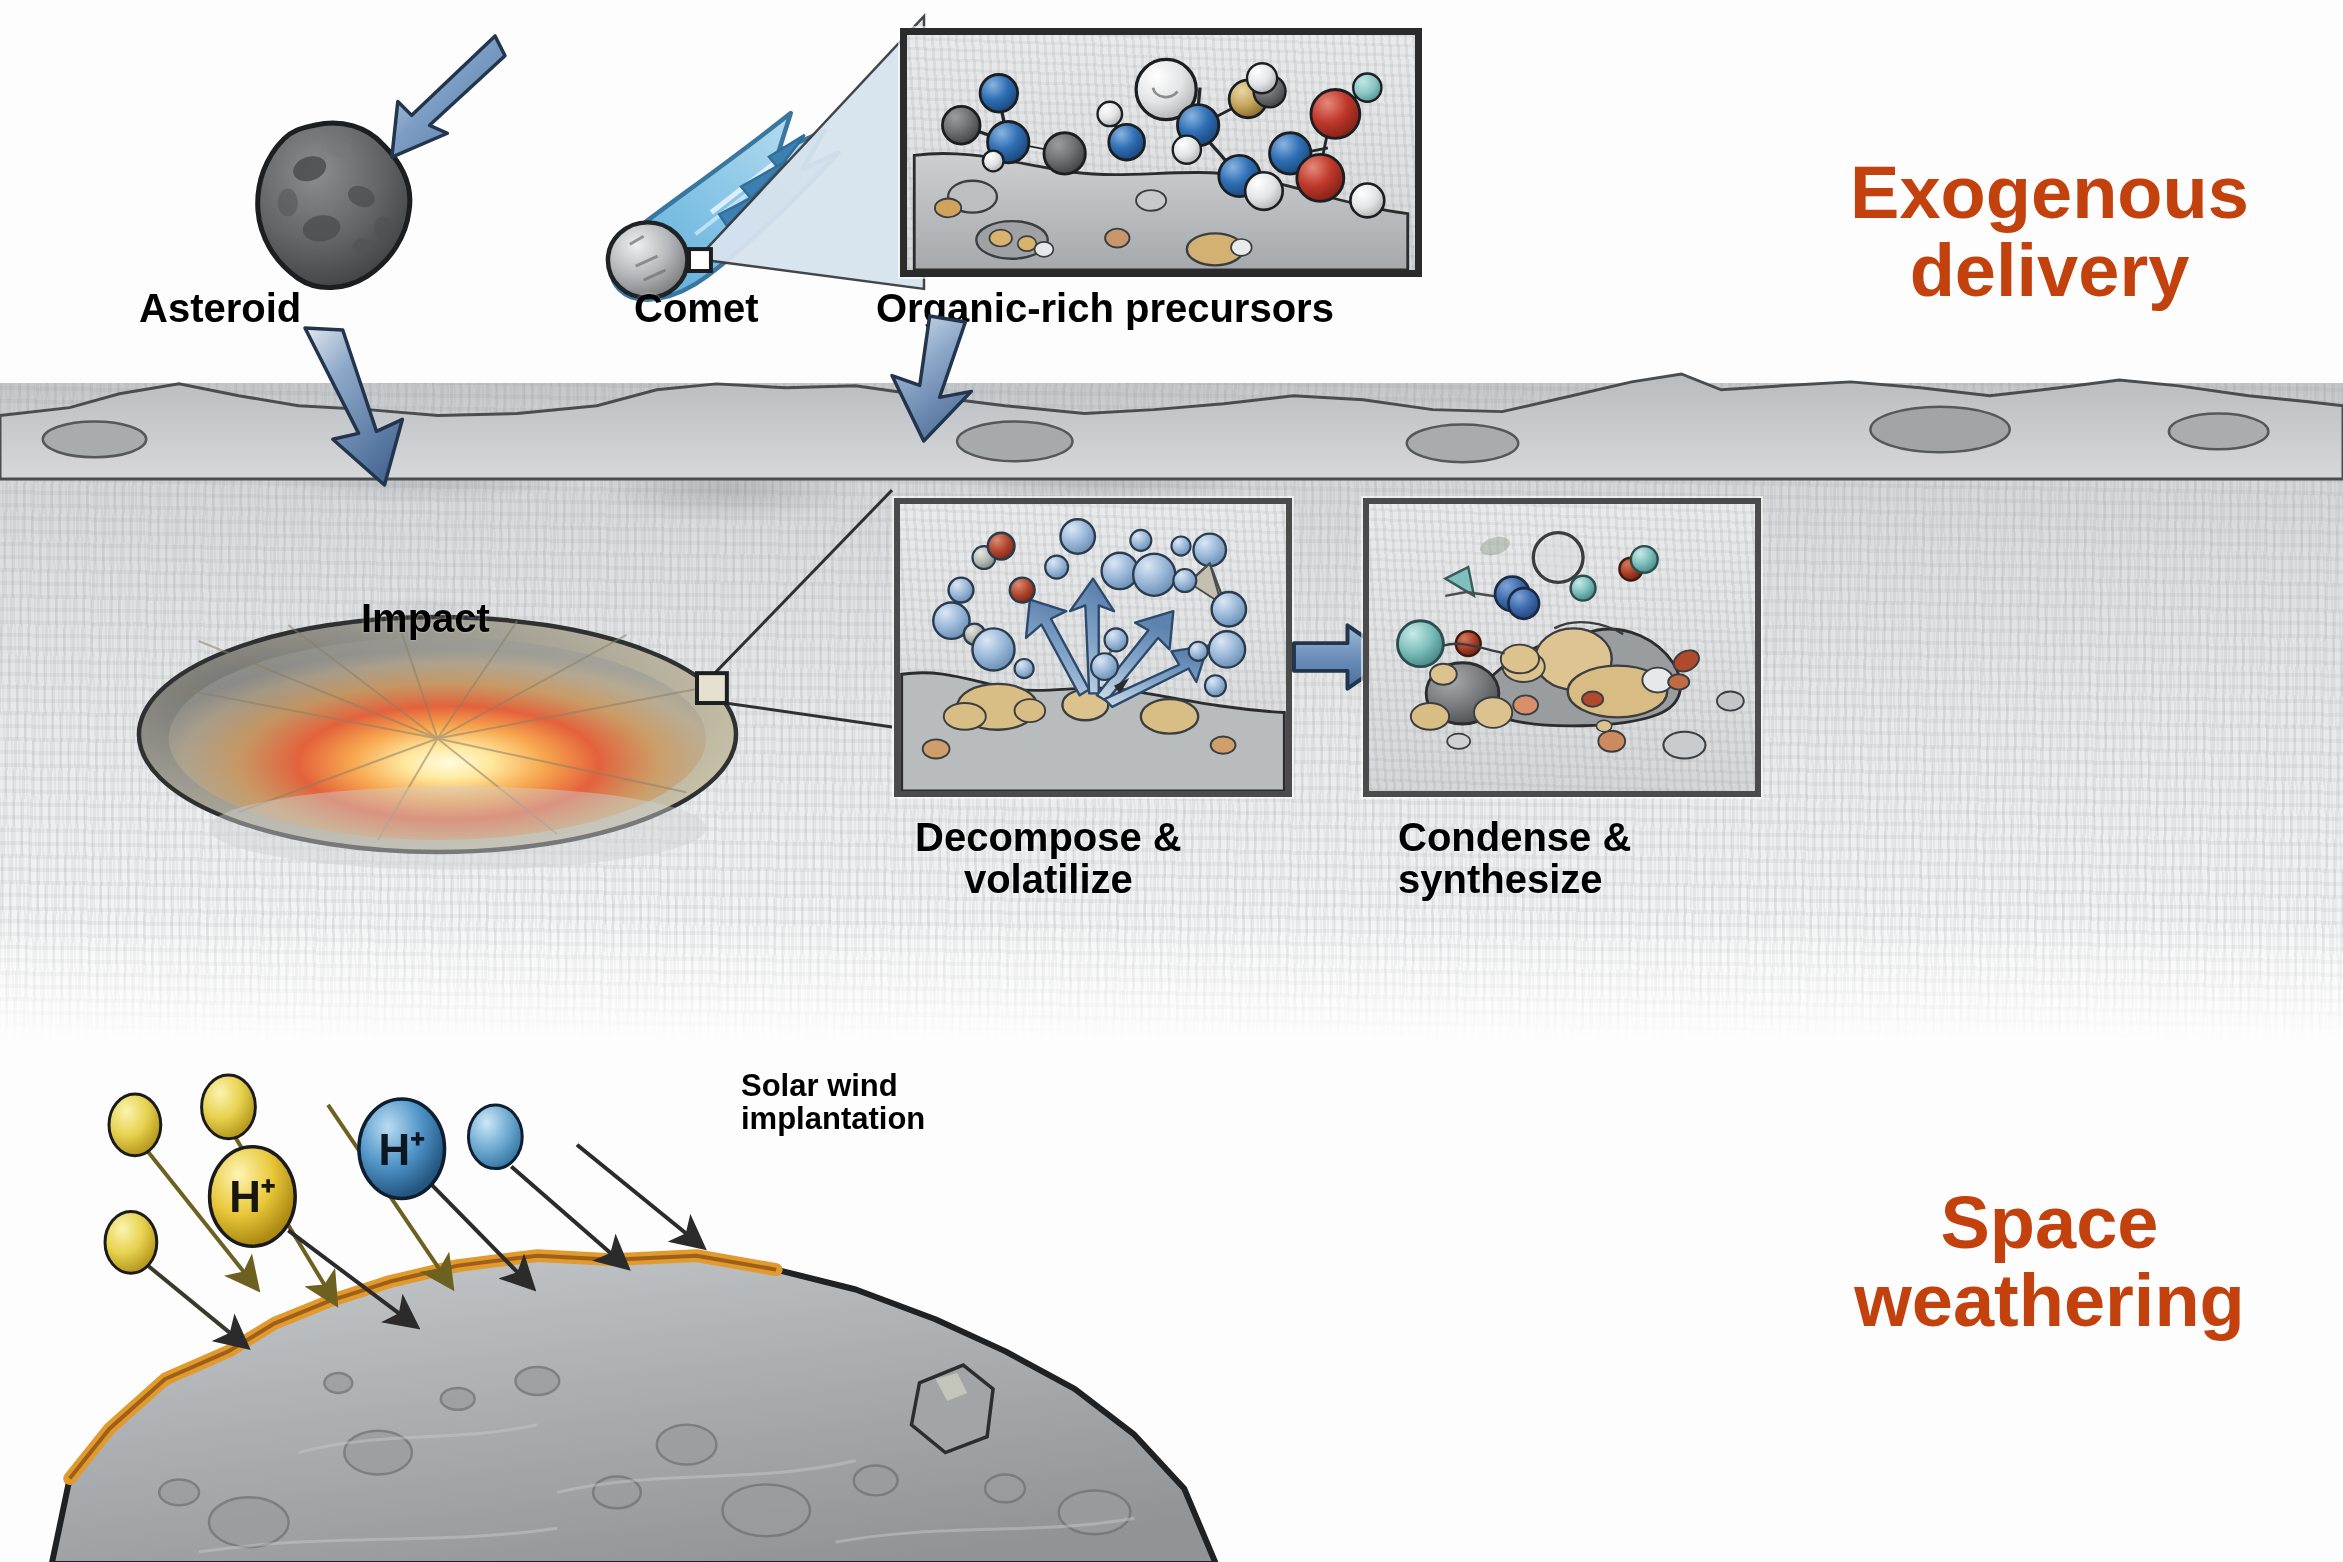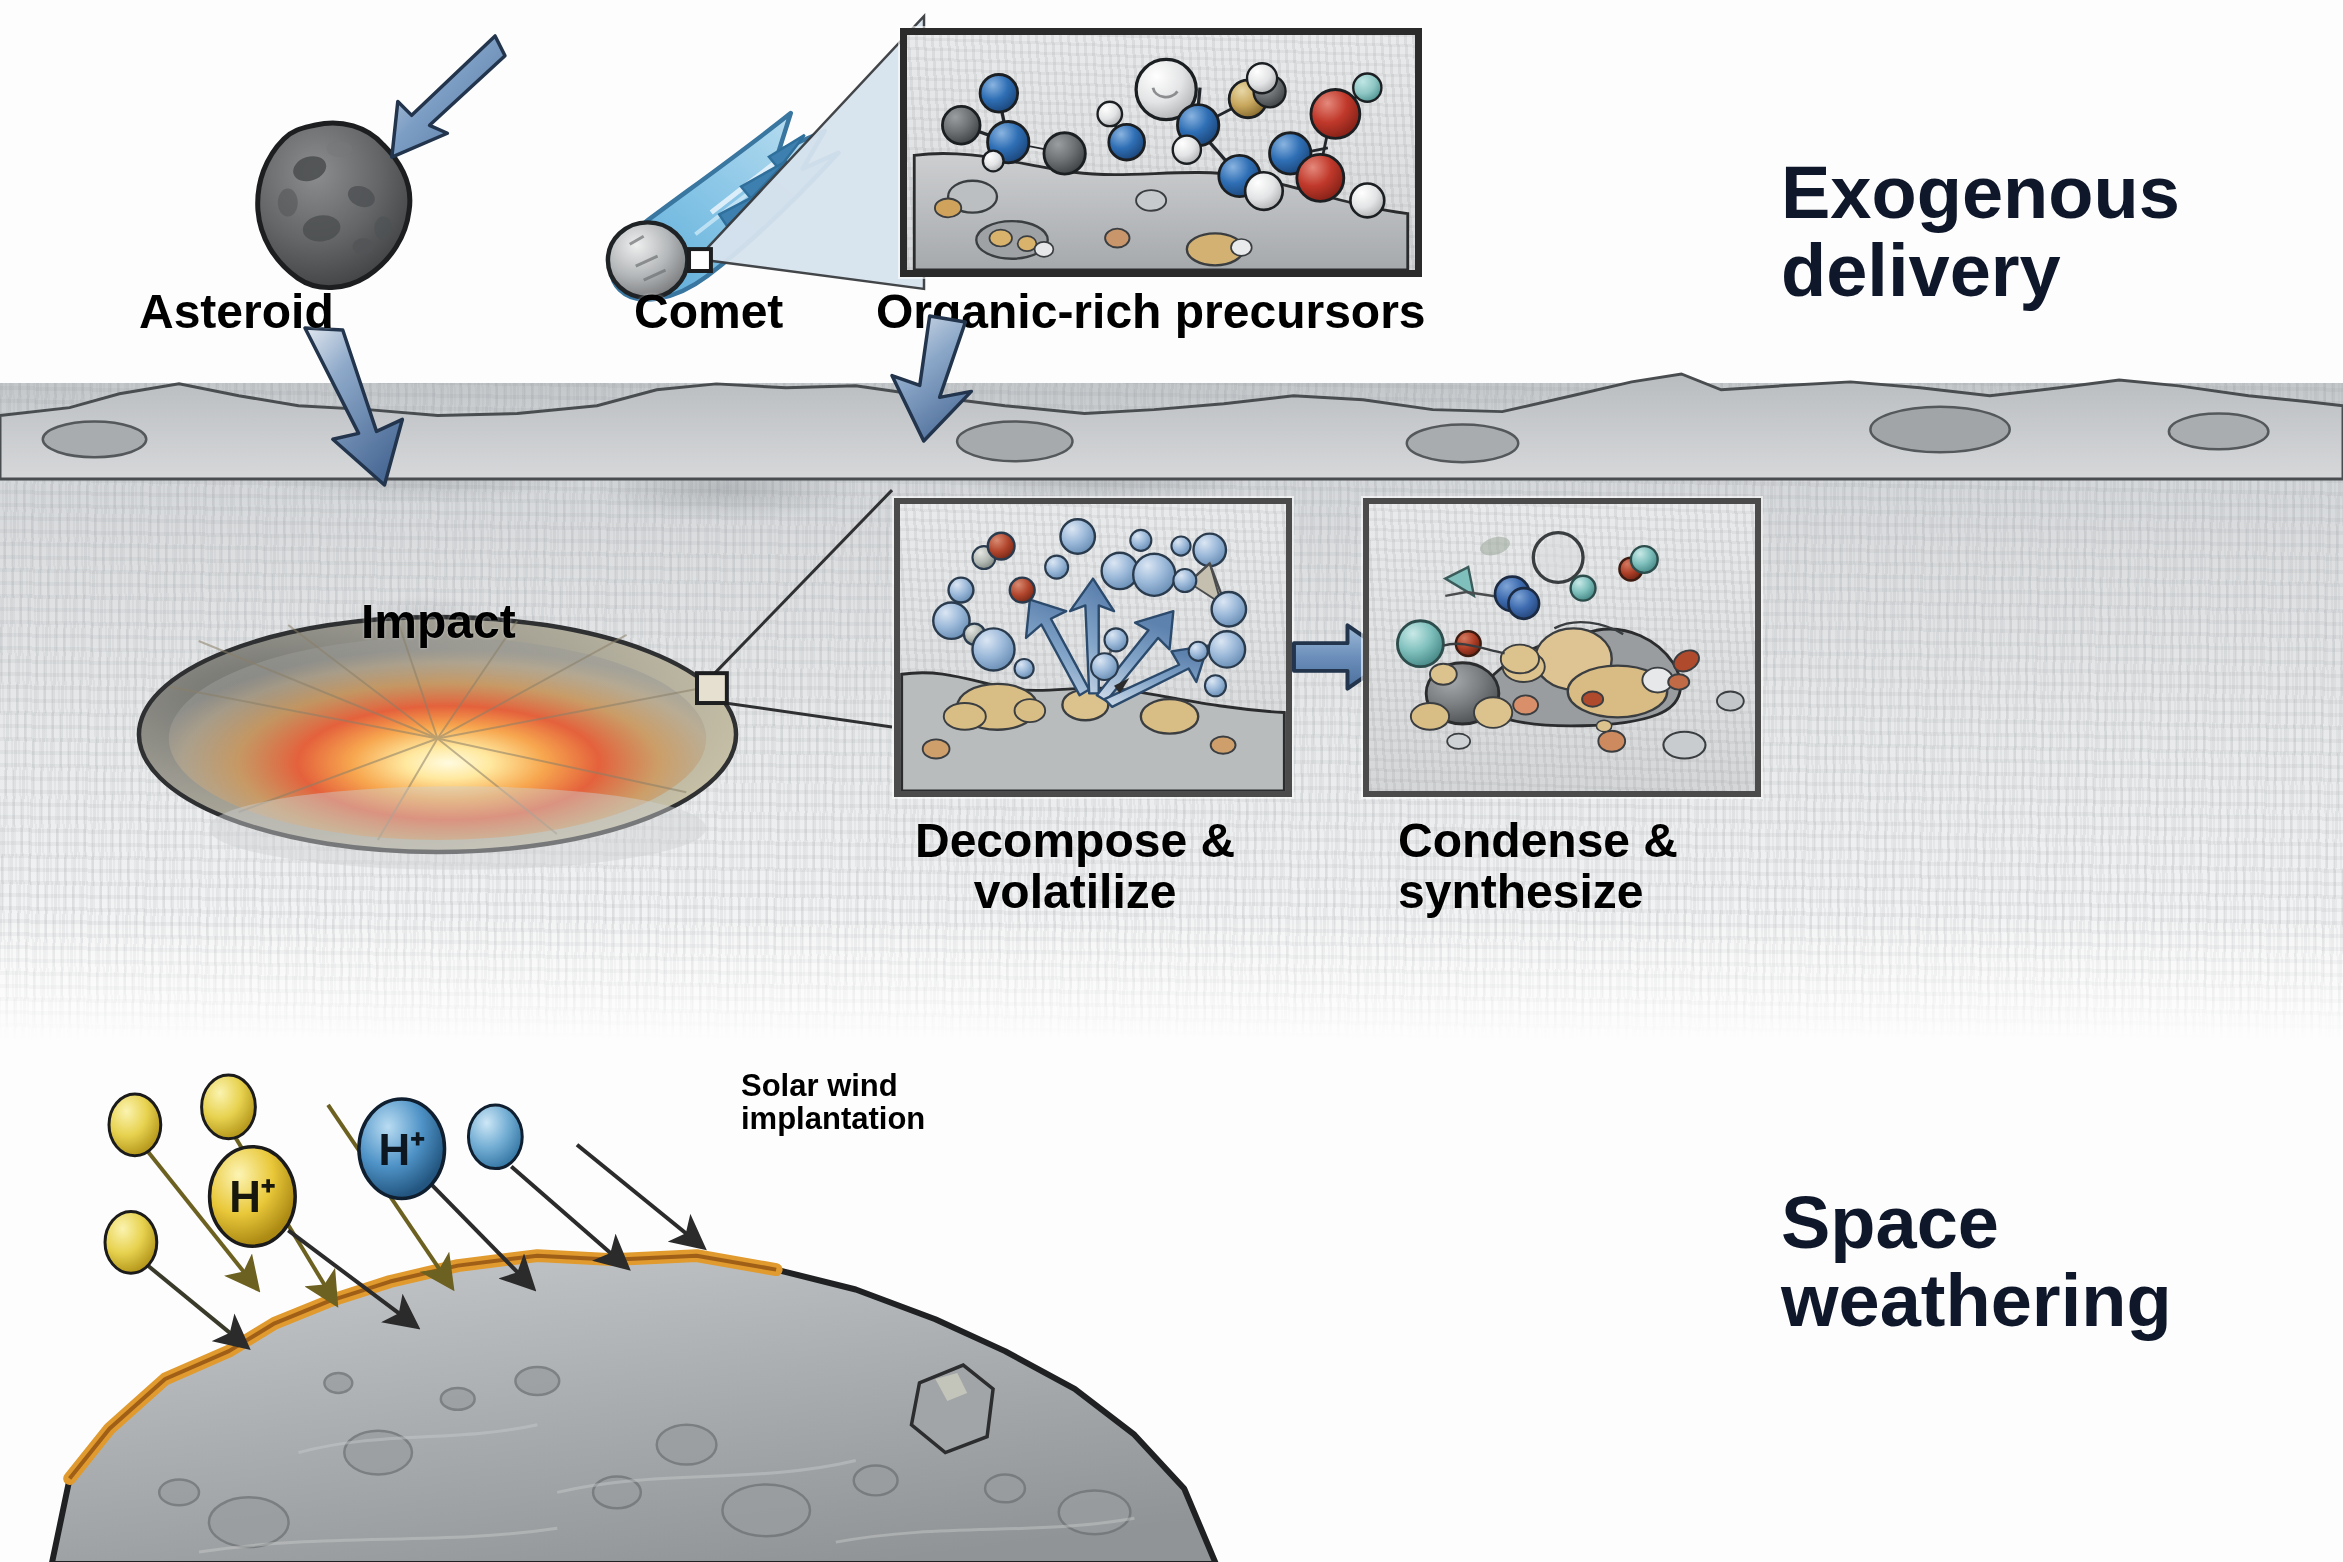--- a/index.html
+++ b/index.html
@@ -29,23 +29,23 @@
     -webkit-mask-image:linear-gradient(180deg,#000 0%,#000 82%,rgba(0,0,0,.45) 94%,rgba(0,0,0,0) 100%);
     mask-image:linear-gradient(180deg,#000 0%,#000 82%,rgba(0,0,0,.45) 94%,rgba(0,0,0,0) 100%);
   }
 
   
   #horizon{position:absolute;top:370px;left:0;width:100%;height:109px;}
 
   
   .lbl{position:absolute;font-weight:bold;color:#000;line-height:1.06;white-space:pre-line;
        text-shadow:0 0 3px rgba(255,255,255,.55);}
-  .lbl-md{font-size:48px;}
-  .side-lbl{position:absolute;font-weight:bold;font-size:74px;color:#0f172a;line-height:1.06;
-       white-space:pre-line;text-shadow:0 0 5px rgba(255,255,255,.5);}
+  .lbl-md{font-size:40px;}
+  .side-lbl{position:absolute;font-weight:bold;font-size:74px;color:#c2410c;line-height:1.06;
+       text-align:center;white-space:pre-line;text-shadow:0 0 5px rgba(255,255,255,.5);}
 
   .inset{position:absolute;box-sizing:border-box;border:7px solid #2b2b2b;
          box-shadow:0 0 0 2px rgba(255,255,255,.6);overflow:hidden;}
   .inset.thin{border:6px solid #4b4b4b;}
   .inset-bg{position:absolute;inset:0;
     background:
       repeating-linear-gradient(86deg, rgba(125,128,132,.13) 0 3px, rgba(255,255,255,0) 3px 8px),
       repeating-linear-gradient(2deg, rgba(135,138,142,.10) 0 3px, rgba(255,255,255,0) 3px 10px),
       linear-gradient(180deg,#e9eaeb 0%,#e2e3e4 45%,#d4d6d7 100%);}
 

